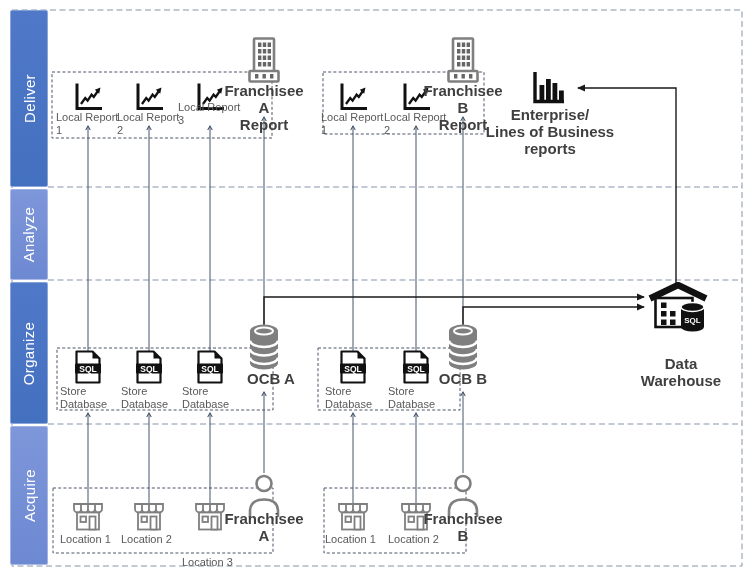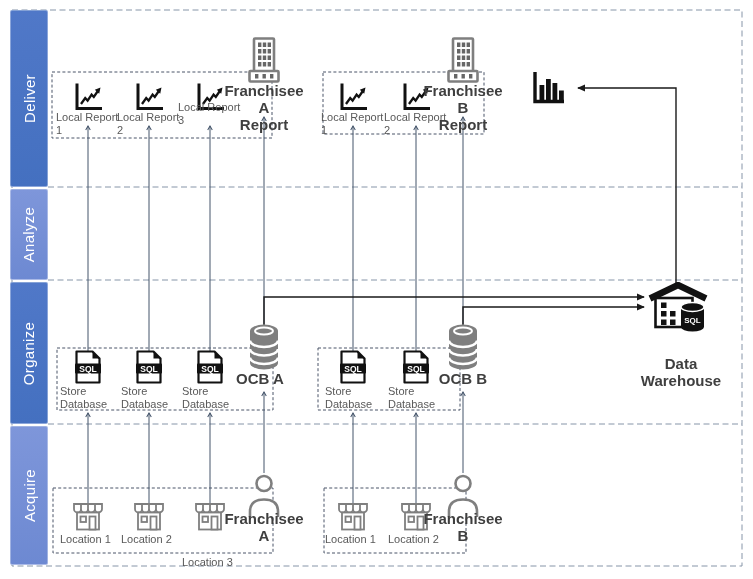--- a/index.html
+++ b/index.html
@@ -202,38 +202,42 @@
       <use href="#i-building"></use>
     </svg>
   <div class="lblb" style="left:420px;top:83px;width:86px;">
     <span>Franchisee B</span><br>
     <span>Report</span>
   </div>
 
   <svg class="icon" style="left:530px;top:70px;" width="36" height="36">
       <use href="#i-bars"></use>
     </svg>
+  <div class="lblb" style="left:470px;top:107px;width:160px;">
+    <span>Enterprise/</span><br>
+    <span>Lines of Business reports</span>
+  </div>
 
   <svg class="icon" style="left:74px;top:350px;" width="28" height="34">
       <use href="#i-sqlfile"></use>
     </svg>
   <svg class="icon" style="left:135px;top:350px;" width="28" height="34">
       <use href="#i-sqlfile"></use>
     </svg>
   <svg class="icon" style="left:196px;top:350px;" width="28" height="34">
       <use href="#i-sqlfile"></use>
     </svg>
   <div class="lbl" style="left:60px;top:385px;width:56px;">Store Database</div>
   <div class="lbl" style="left:121px;top:385px;width:56px;">Store Database</div>
   <div class="lbl" style="left:182px;top:385px;width:56px;">Store Database</div>
 
   <svg class="icon" style="left:248px;top:324px;" width="32" height="46">
       <use href="#i-cyl"></use>
     </svg>
-  <div class="lblb" style="left:230px;top:371px;width:60px;">OCB A</div>
+  <div class="lblb" style="left:241px;top:371px;width:60px;">OCB A</div>
 
   <svg class="icon" style="left:339px;top:350px;" width="28" height="34">
       <use href="#i-sqlfile"></use>
     </svg>
   <svg class="icon" style="left:402px;top:350px;" width="28" height="34">
       <use href="#i-sqlfile"></use>
     </svg>
   <div class="lbl" style="left:325px;top:385px;width:56px;">Store Database</div>
   <div class="lbl" style="left:388px;top:385px;width:56px;">Store Database</div>
 

